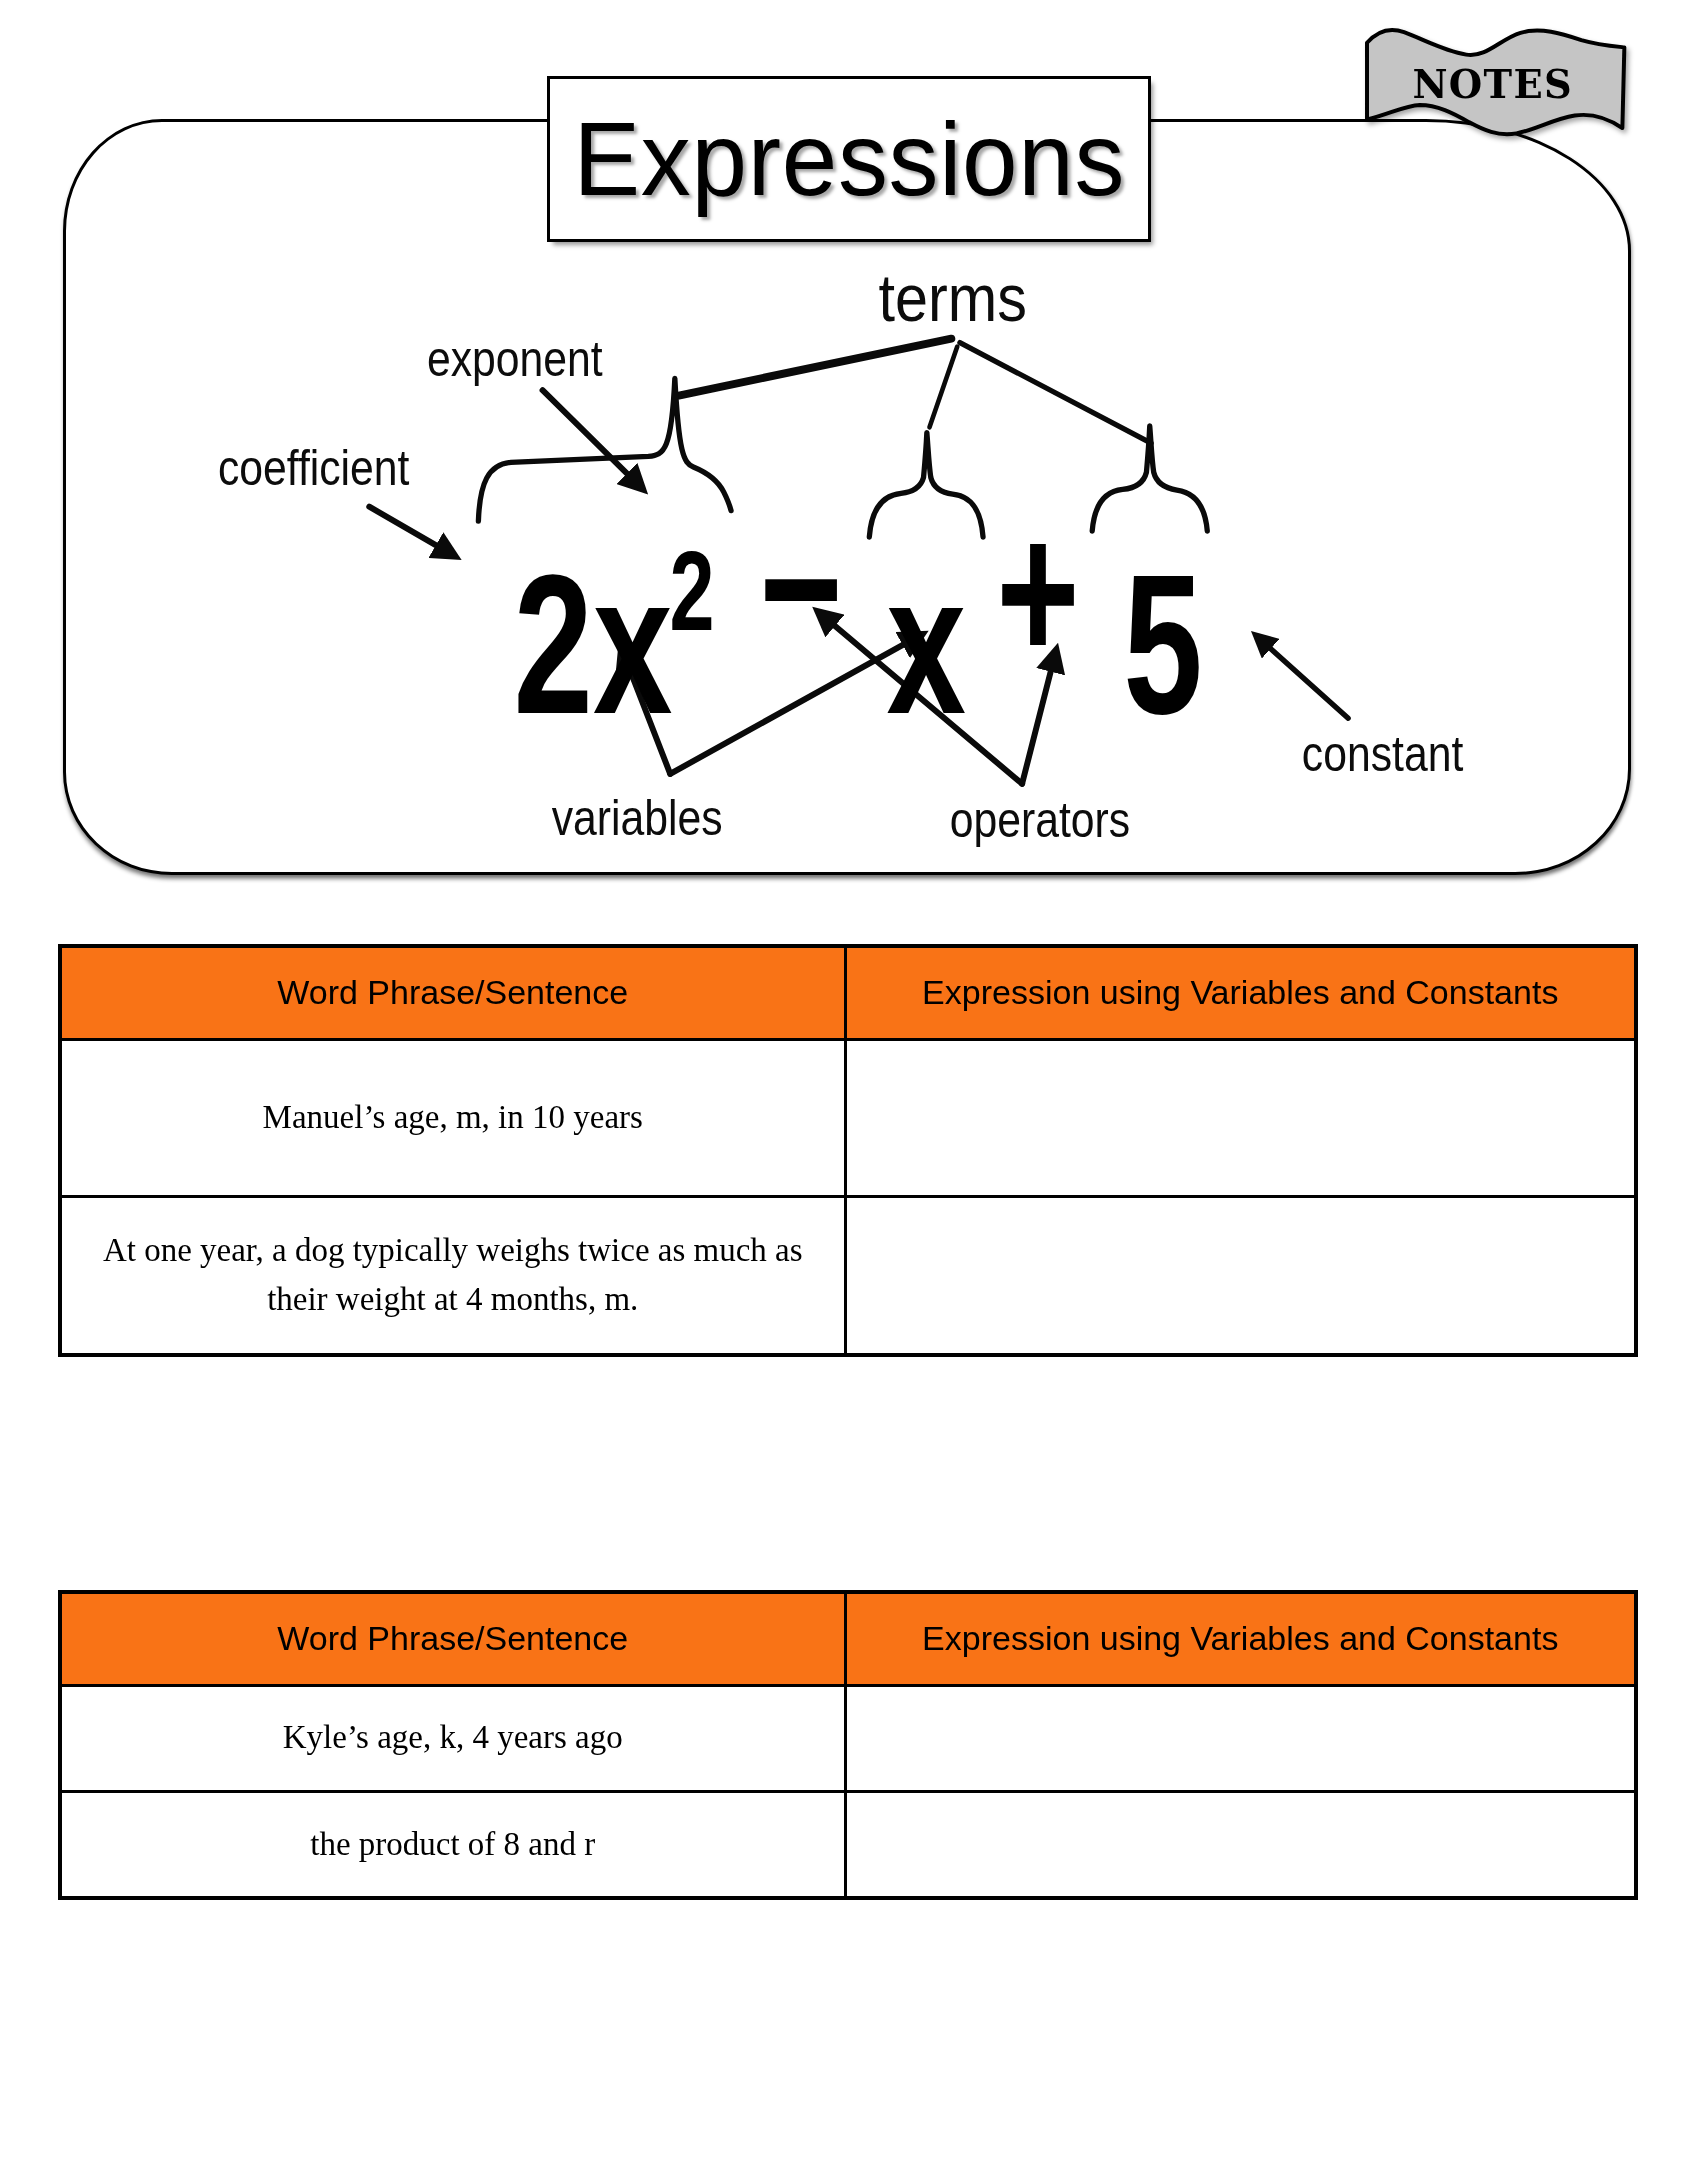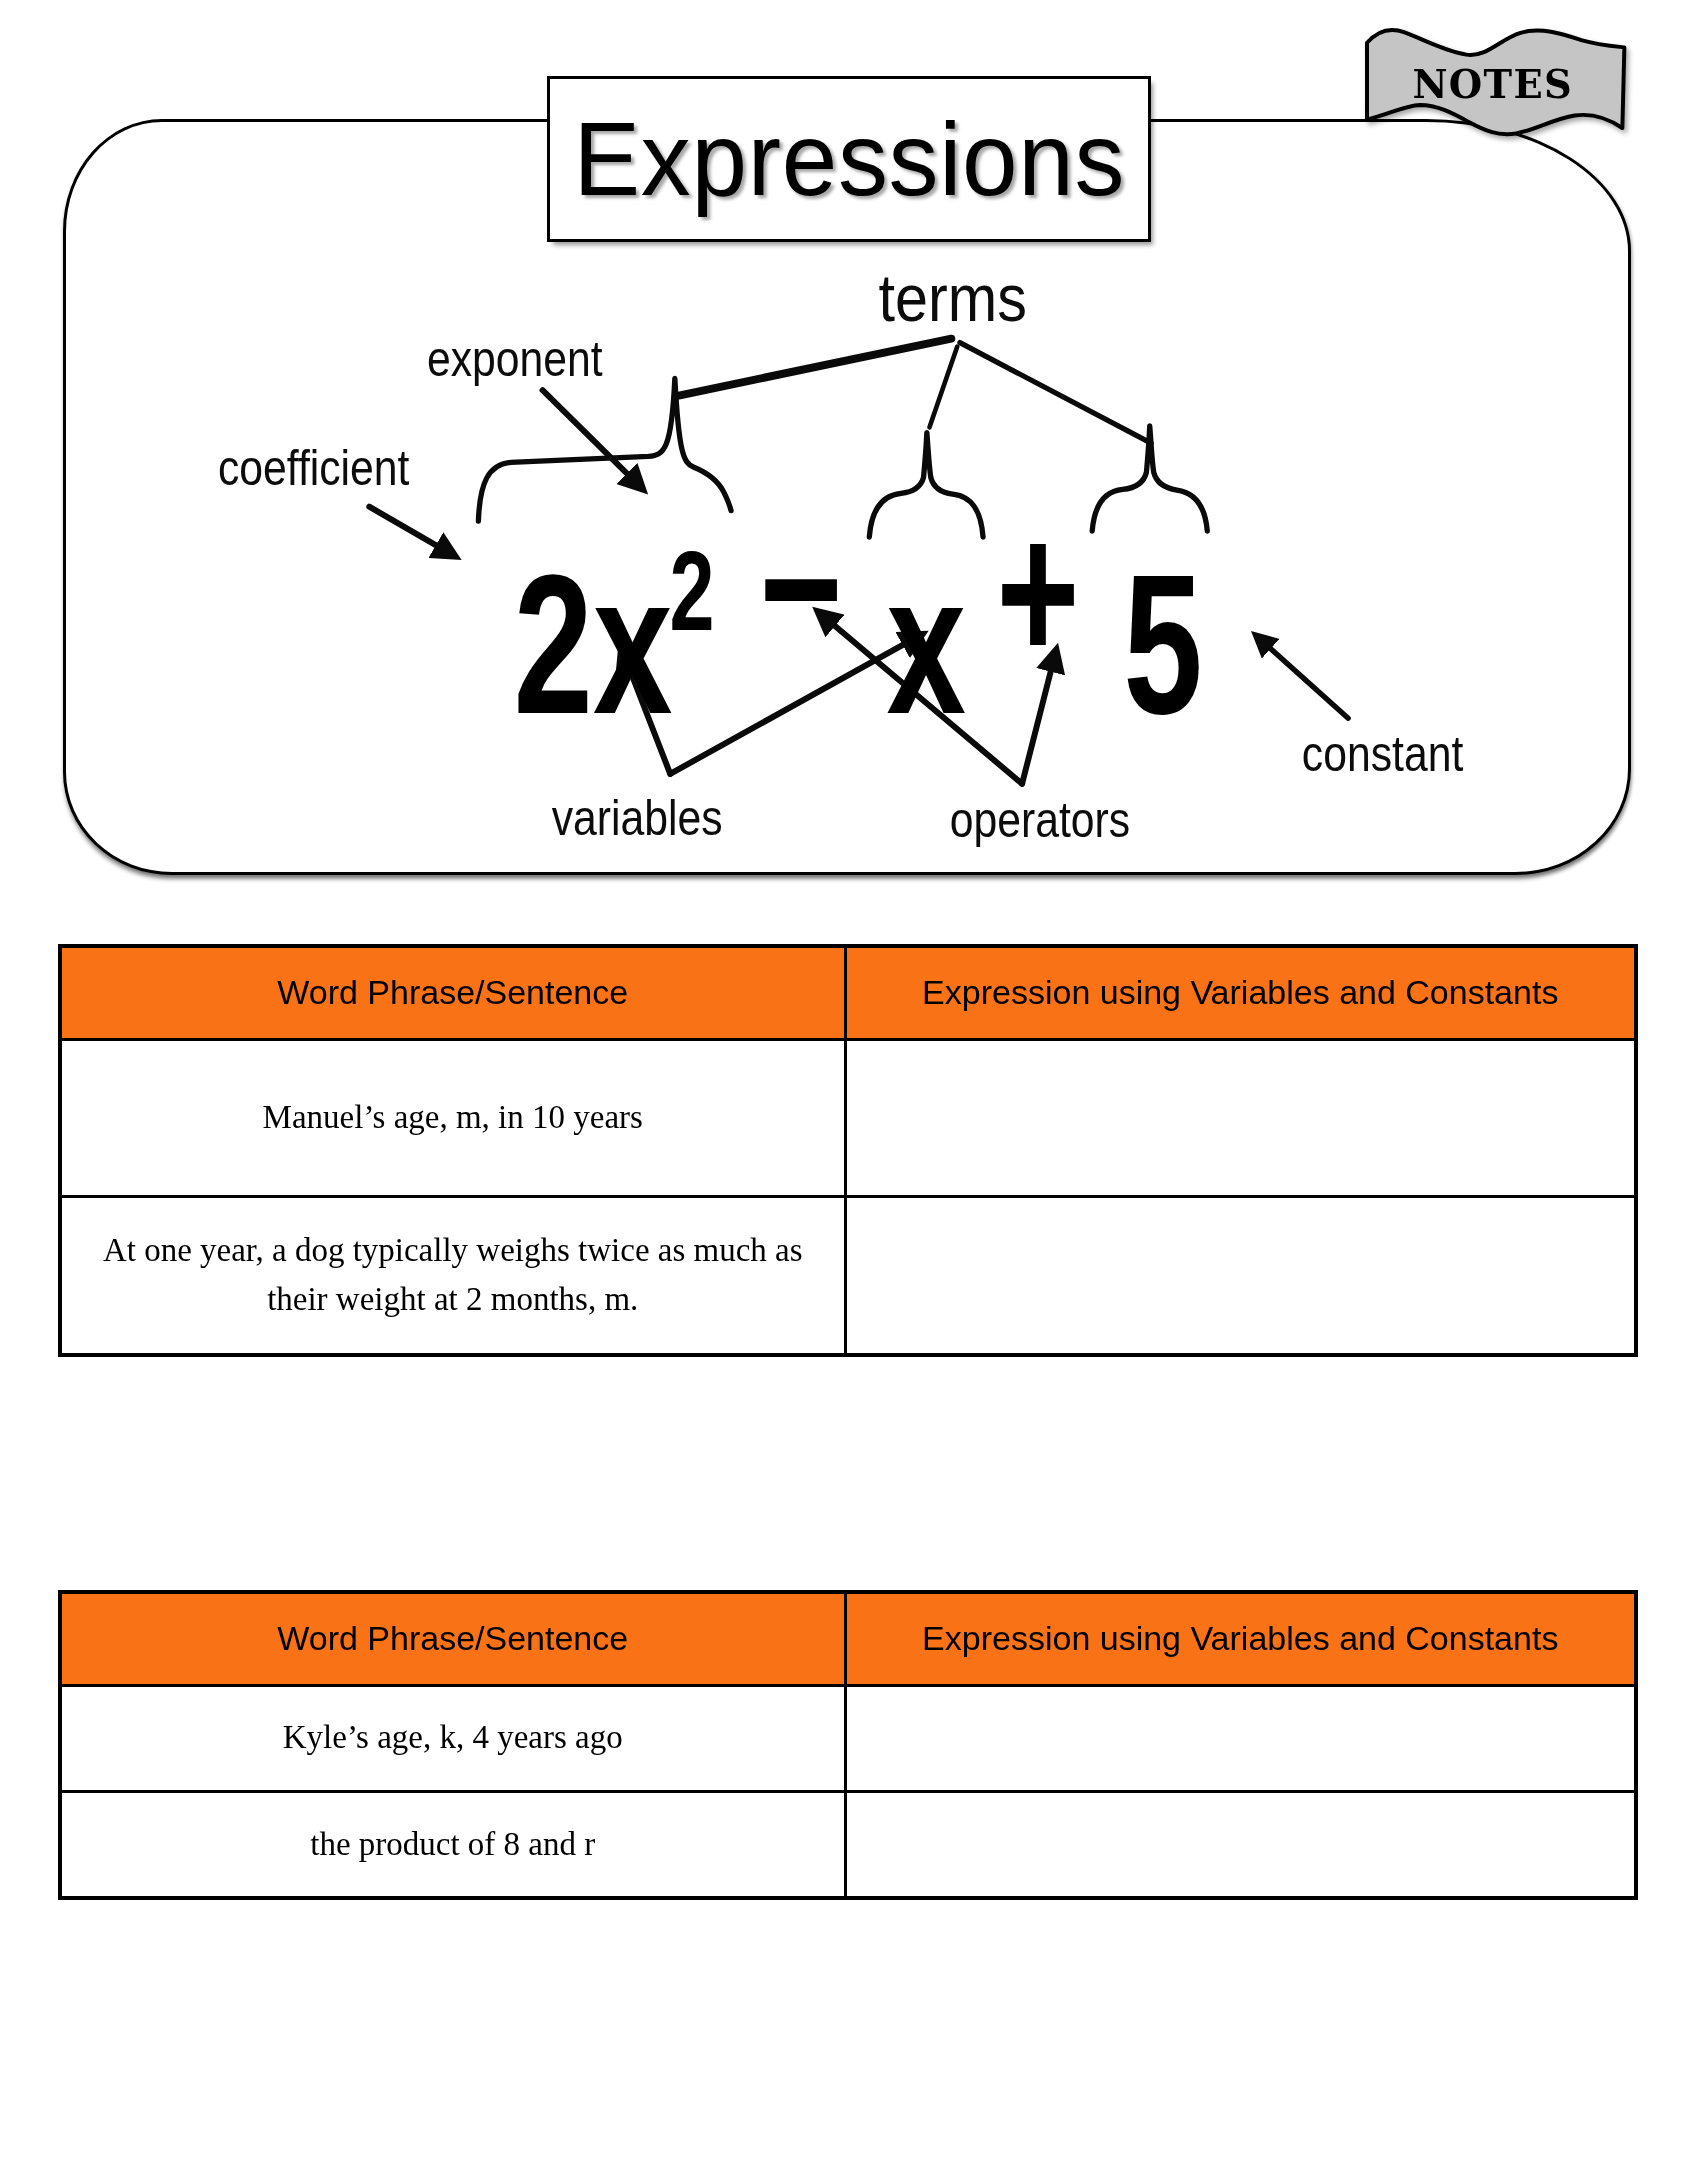--- a/index.html
+++ b/index.html
@@ -126,21 +126,21 @@
     <tbody>
       <tr style="height:93px">
         <th>Word Phrase/Sentence</th>
         <th>Expression using Variables and Constants</th>
       </tr>
       <tr style="height:157px">
         <td class="phrase">Manuel’s age, m, in 10 years</td>
         <td class="answer"></td>
       </tr>
       <tr style="height:159px">
-        <td class="phrase">At one year, a dog typically weighs twice as much as their weight at 2 months, m.</td>
+        <td class="phrase">At one year, a dog typically weighs twice as much as their weight at 4 months, m.</td>
         <td class="answer"></td>
       </tr>
     </tbody>
   </table>
 
   <table class="t t2">
     <colgroup>
         <col style="width:785px">
         <col style="width:791px">
       </colgroup>

